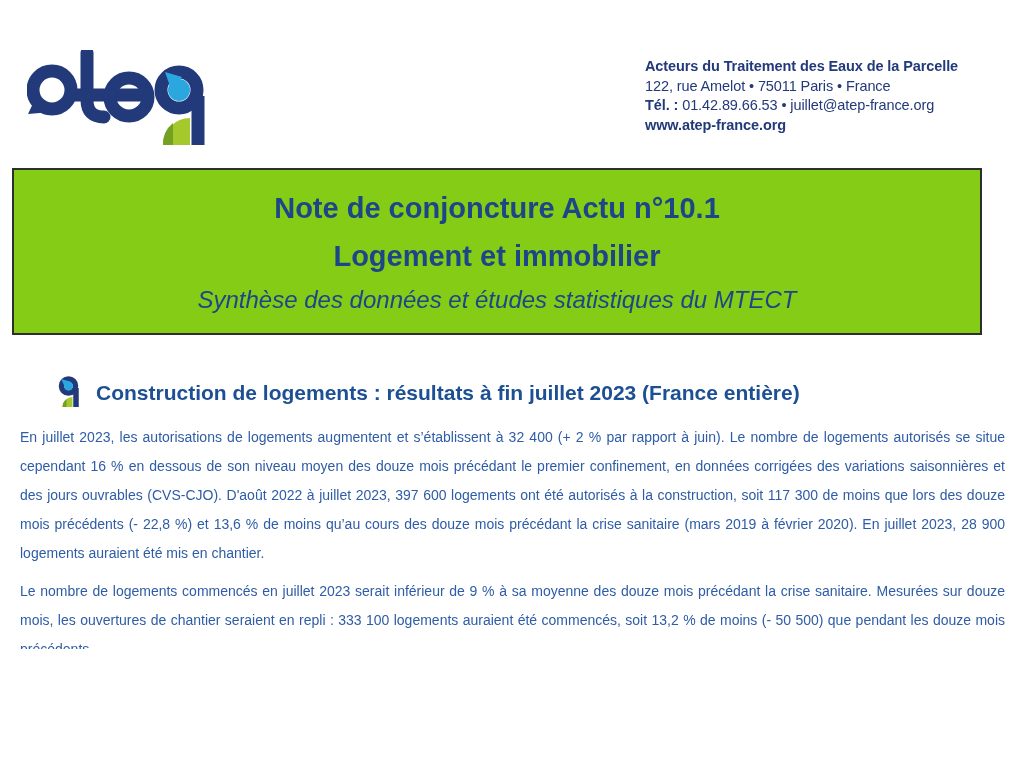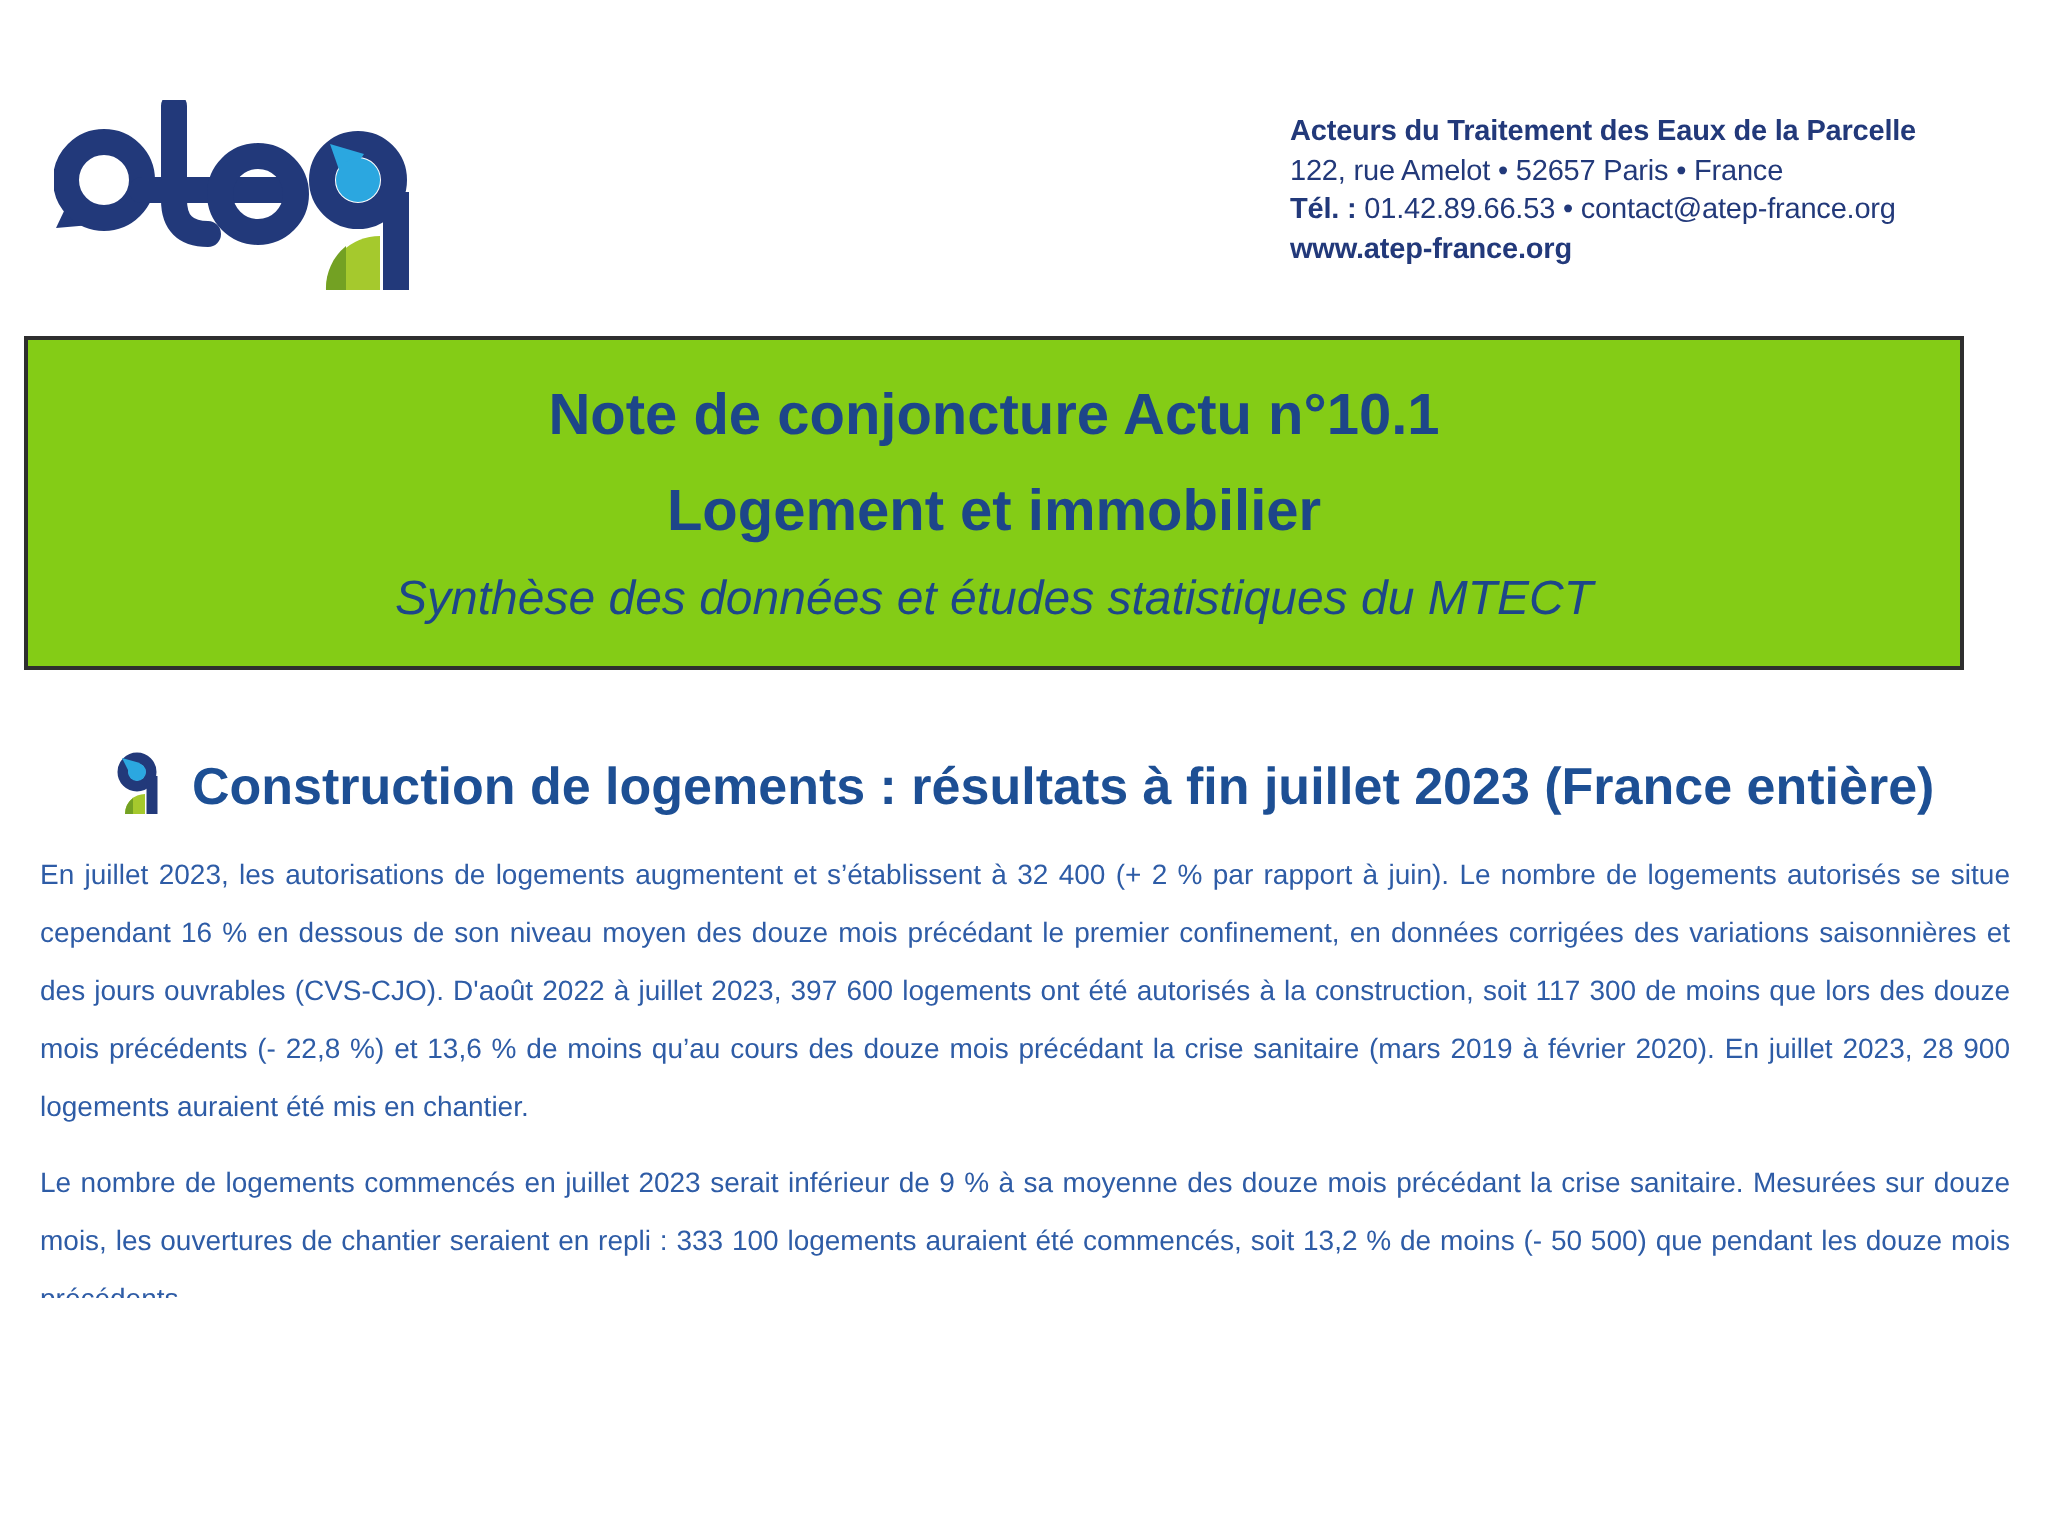--- a/index.html
+++ b/index.html
@@ -26,21 +26,21 @@
   }
   .title-line.second{margin-top:14px;}
   .title-subtitle{
     margin-top:13px;font-size:24px;font-style:italic;color:#1d4689;line-height:27px;
   }
   
   .section-heading{
     position:absolute;left:57px;top:376px;display:flex;align-items:center;gap:13px;
   }
   .section-heading .label{
-    font-size:26px;font-weight:bold;color:#1d4f94;line-height:34px;white-space:nowrap;
+    font-size:21px;font-weight:bold;color:#1d4f94;line-height:34px;white-space:nowrap;
   }
   
   .body-text{position:absolute;left:20px;right:19px;top:423px;}
   .body-text p{
     margin:0 0 9px 0;font-size:14px;line-height:29px;color:#2e5ca6;
     text-align:justify;text-justify:inter-word;
   }
 </style>
 </head>
 <body>
@@ -65,22 +65,22 @@
 
       <path d="M171,46 L171,95" fill="none" stroke="#22397a" stroke-width="13"></path>
 
       <path d="M163,95 L136,95 A27,27 0 0 1 163,68 Z" fill="#a5c92d"></path>
       <path d="M136,95 A27,27 0 0 1 146,73 L146,95 Z" fill="#73a123"></path>
     </svg>
   </div>
 
   <div class="contact">
     <div class="bold">Acteurs du Traitement des Eaux de la Parcelle</div>
-    <div>122, rue Amelot • 52657 Paris • France</div>
-    <div><span class="bold">Tél.&nbsp;:</span><span> 01.42.89.66.53 • contact@atep-france.org</span></div>
+    <div>122, rue Amelot • 75011 Paris • France</div>
+    <div><span class="bold">Tél.&nbsp;:</span><span> 01.42.89.66.53 • juillet@atep-france.org</span></div>
     <div class="bold">www.atep-france.org</div>
   </div>
 
   <div class="title-box">
     <div class="title-line">Note de conjoncture Actu n°10.1</div>
     <div class="title-line second">Logement et immobilier</div>
     <div class="title-subtitle">Synthèse des données et études statistiques du MTECT</div>
   </div>
 
   <div class="section-heading">

